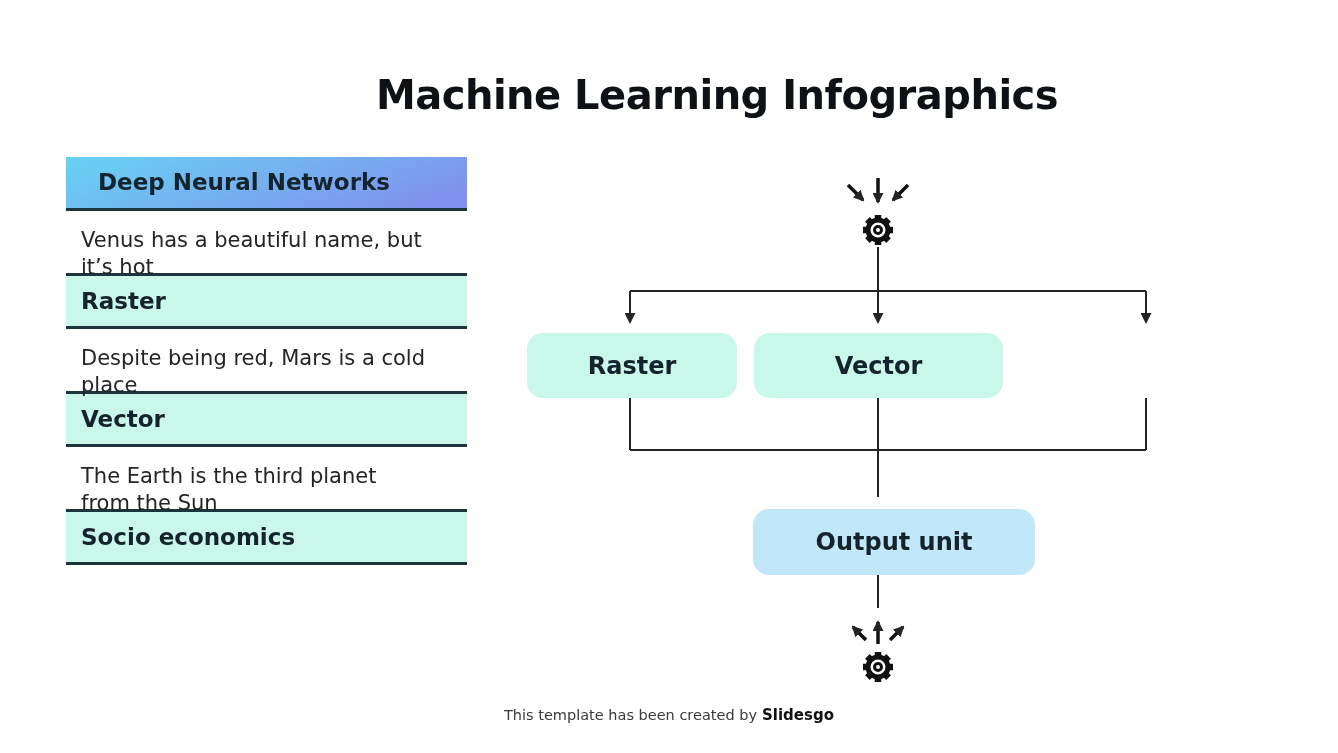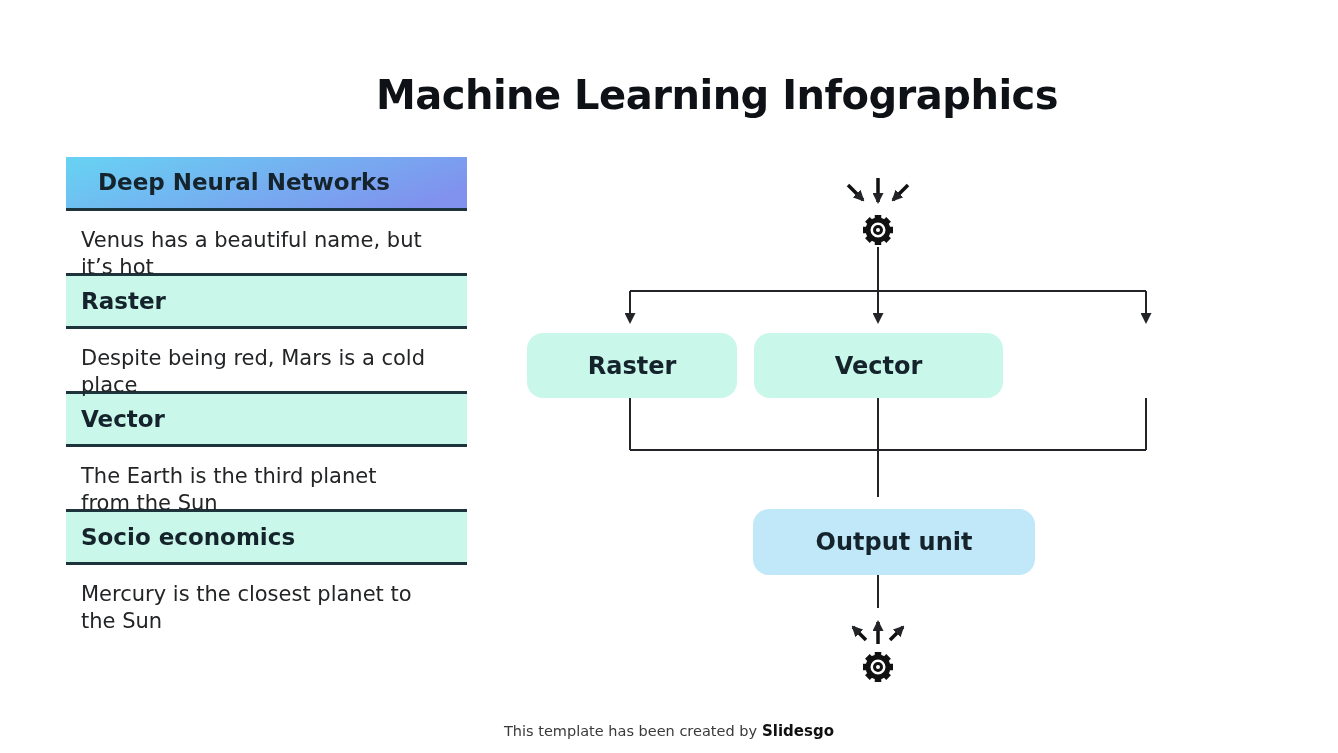--- a/index.html
+++ b/index.html
@@ -70,21 +70,20 @@
   .node.raster{left:7px;top:173px;width:210px;height:65px;}
   .node.vector{left:234px;top:173px;width:249px;height:65px;}
   .node.socio{left:501px;top:173px;width:250px;height:65px;}
   .node.output{left:233px;top:349px;width:282px;height:66px;background:var(--output-blue);}
   
   .footer{
     position:absolute;left:0;top:706px;width:100%;
     text-align:center;
     font-size:14.5px;color:var(--footer-text);
     font-family:"DejaVu Sans","Liberation Sans",sans-serif;
-    margin-top:16px;
   }
   .footer .brand{font-weight:bold;color:#101010;margin-left:5px;font-size:15px;}
 </style>
 </head>
 <body>
 
 <div class="slide">
 
   <div class="title">Machine Learning Infographics</div>
 
@@ -95,22 +94,20 @@
 
     <div class="legend-header mint">Raster</div>
     <div class="legend-desc">Despite being red, Mars is a cold
 place</div>
 
     <div class="legend-header mint">Vector</div>
     <div class="legend-desc">The Earth is the third planet
 from the Sun</div>
 
     <div class="legend-header mint">Socio economics</div>
-    <div class="legend-desc">Mercury is the closest planet to
-the Sun</div>
   </div>
 
   <div class="flowchart">
 
     <svg width="765" height="545" viewBox="0 0 765 545">
       <defs>
         <marker id="ah" markerUnits="userSpaceOnUse" markerWidth="11" markerHeight="11" refX="9" refY="5.5" orient="auto">
           <path d="M0,0 L11,5.5 L0,11 Z" fill="#222427"></path>
         </marker>
       </defs>

